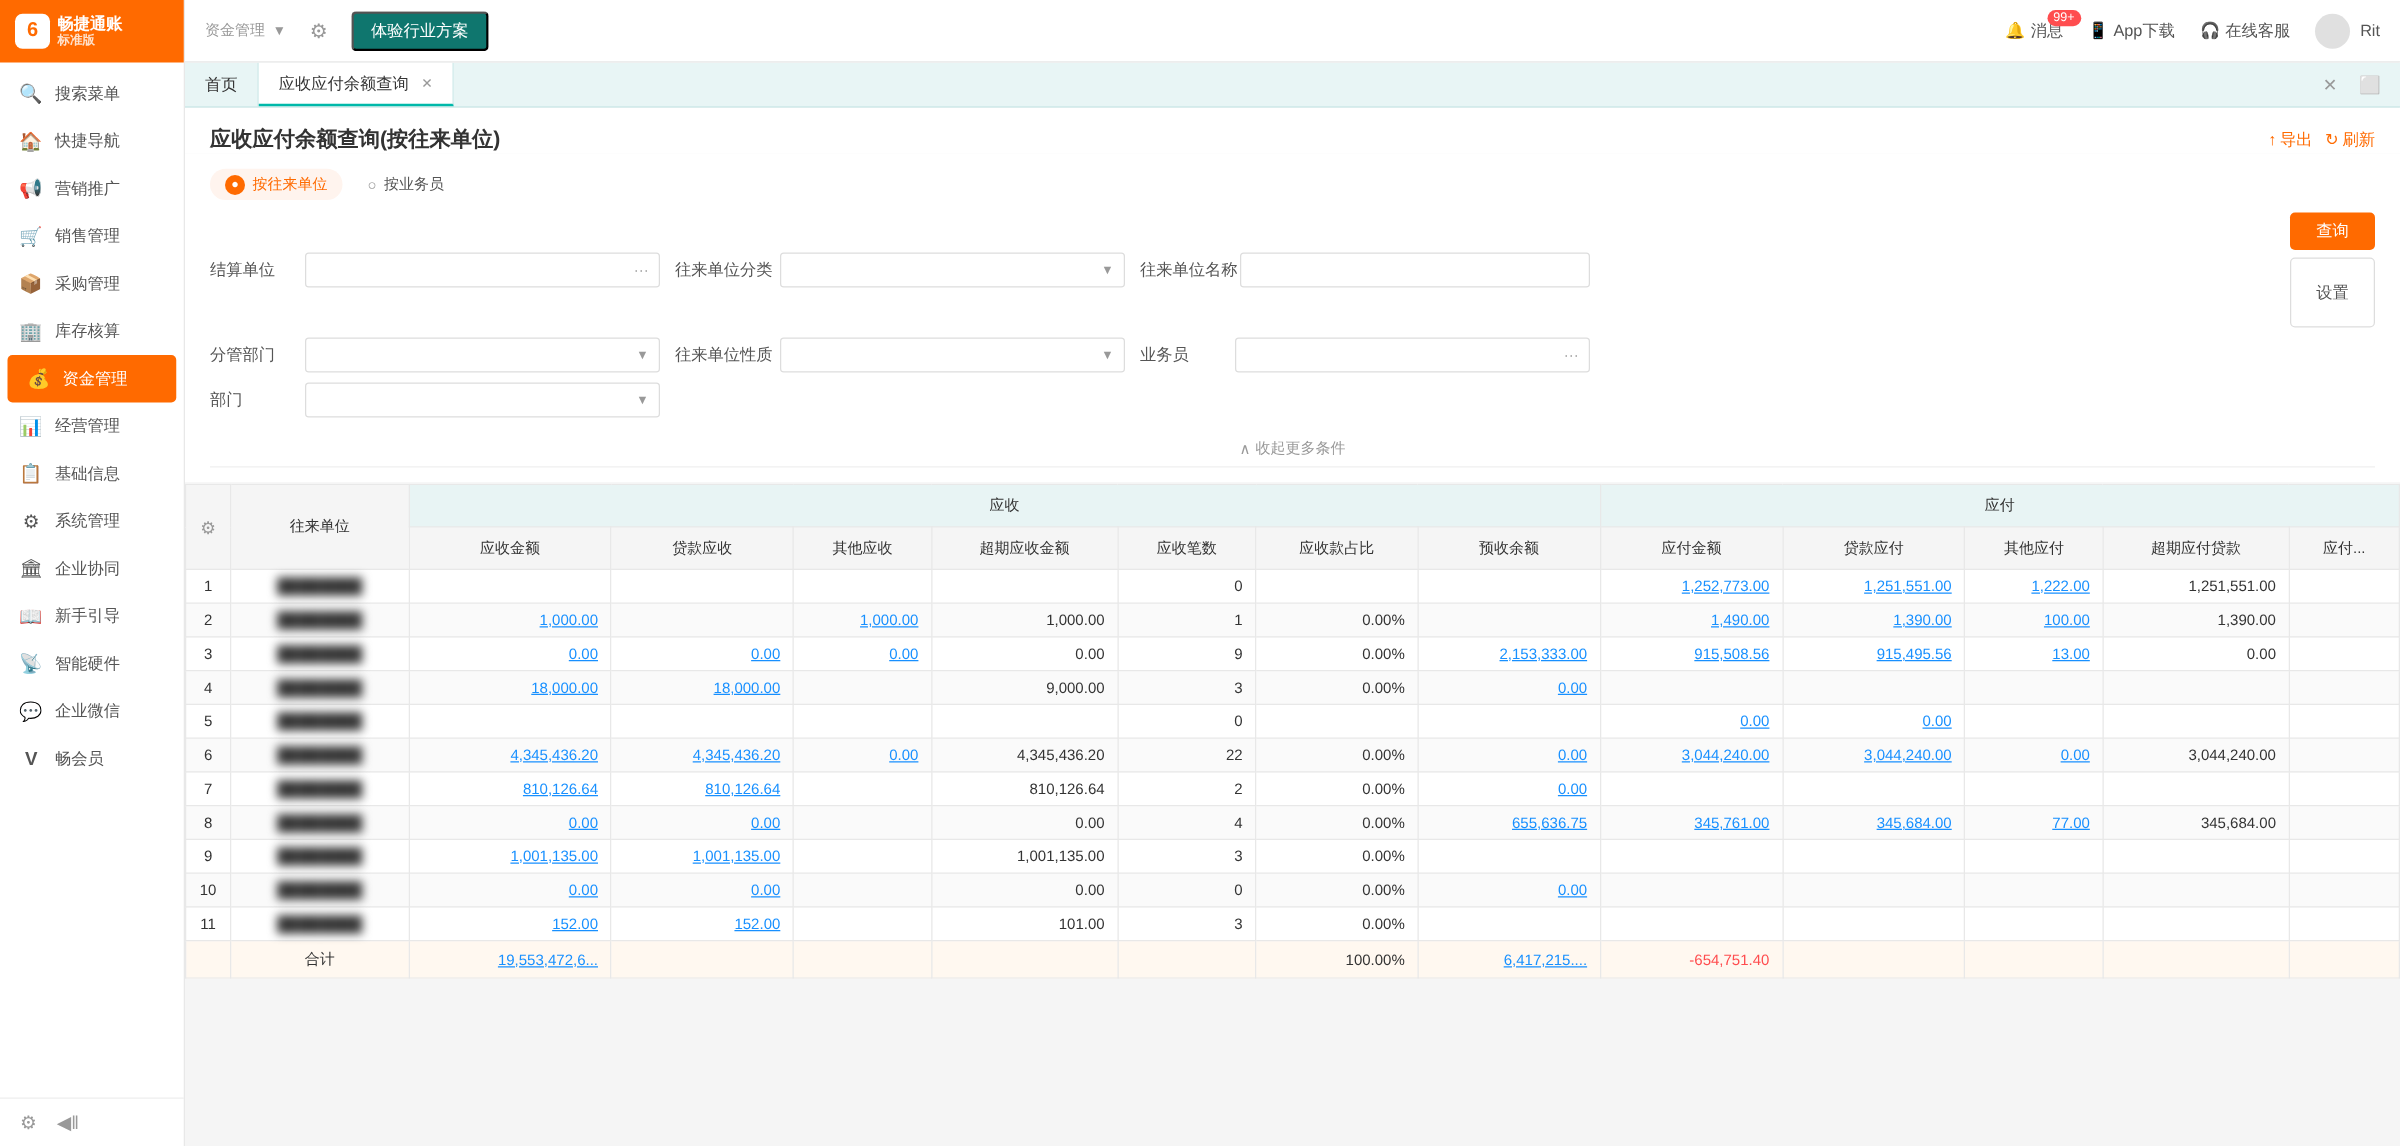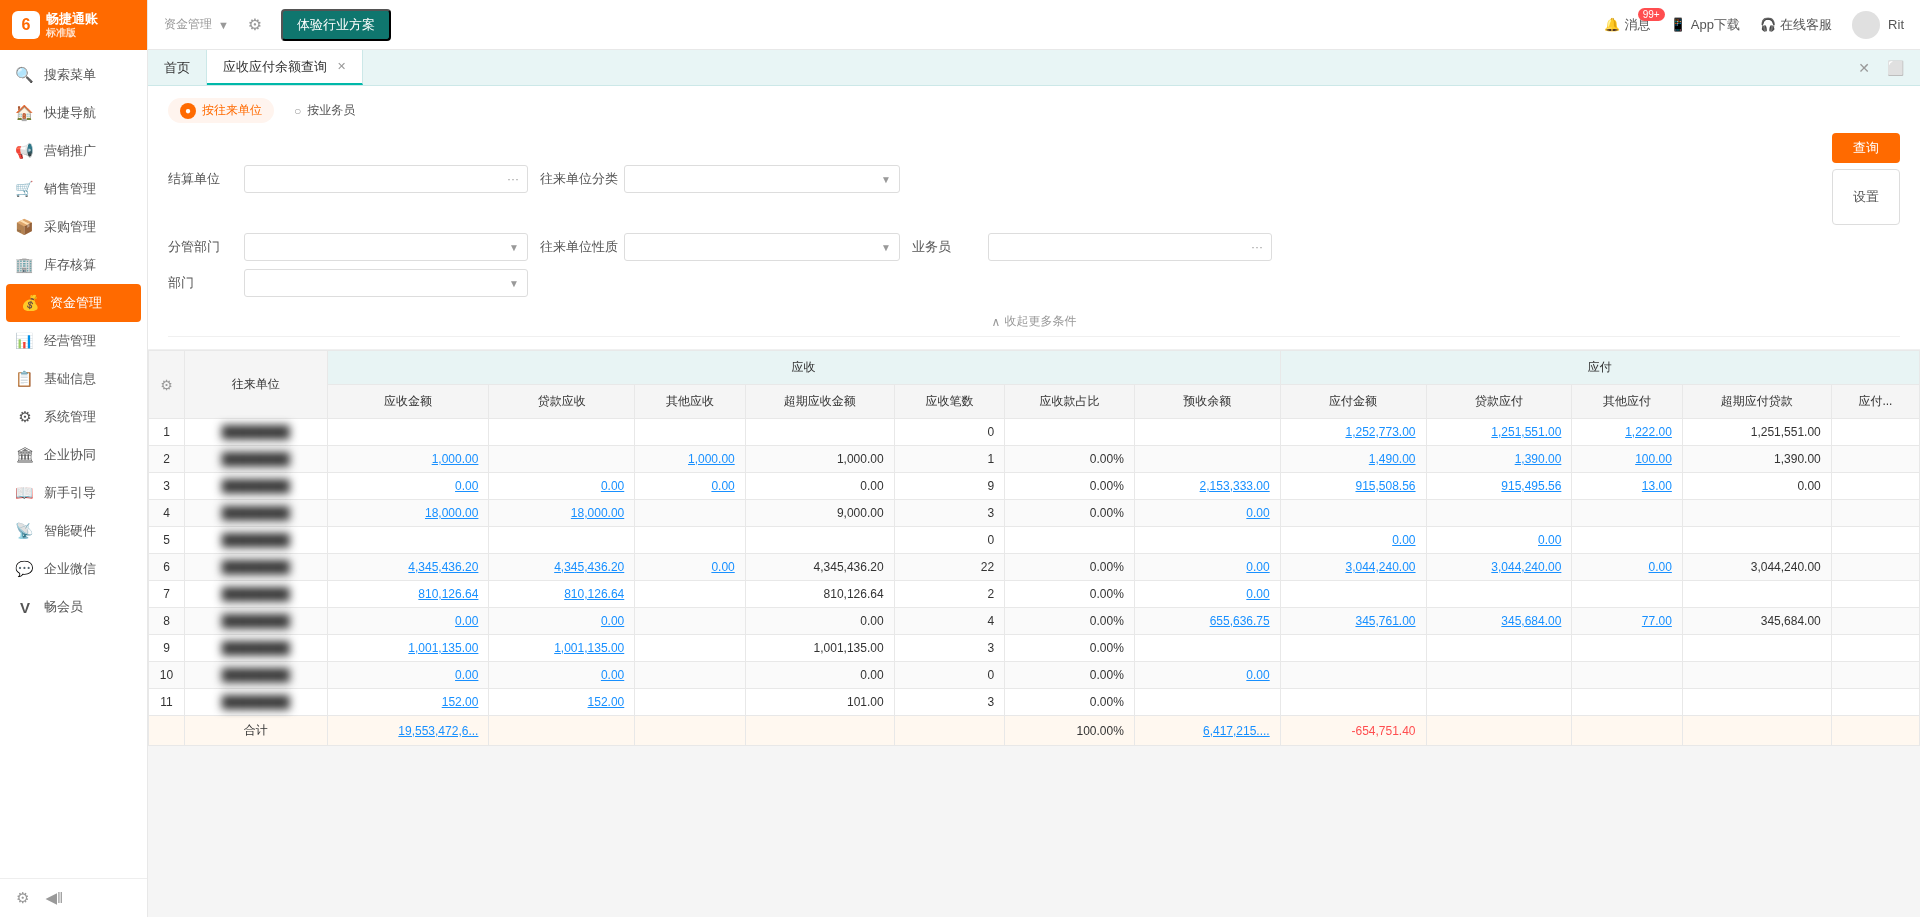--- a/index.html
+++ b/index.html
@@ -282,20 +282,33 @@
     <span class="tab-close">✕</span>
   </div>
   <div class="tab-win-btns">
     <div class="tab-win-btn">✕</div>
     <div class="tab-win-btn">⬜</div>
   </div>
 </div>
 
 <div class="main-content">
 
+  <div class="page-header">
+    <span class="page-title">应收应付余额查询(按往来单位)</span>
+    <div class="page-actions">
+      <div class="btn-export">
+        <span>↑</span>
+        <span>导出</span>
+      </div>
+      <div class="btn-refresh">
+        <span>↻</span>
+        <span>刷新</span>
+      </div>
+    </div>
+  </div>
 
   <div class="filter-area">
 
     <div style="display:flex;align-items:center;gap:0;padding-left:0;">
       <div style="display:flex;align-items:center;gap:6px;padding:4px 12px;background:#fff4ee;border-radius:50px;color:#ff6a00;cursor:pointer;font-size:12px;margin-right:8px;">
         <span style="width:16px;height:16px;background:#ff6a00;border-radius:50%;display:inline-flex;align-items:center;justify-content:center;color:#fff;font-size:10px;">●</span>
         <span>按往来单位</span>
       </div>
       <div style="display:flex;align-items:center;gap:6px;padding:4px 12px;color:#555;cursor:pointer;font-size:12px;">
         <span style="color:#999;font-size:12px;">○</span>
@@ -311,20 +324,26 @@
           <div class="filter-input" style="min-width:200px;">
             <span style="color:#ccc;"></span>
             <span class="filter-dots">···</span>
           </div>
         </div>
         <div class="filter-item">
           <span class="filter-item-label">往来单位分类</span>
           <div class="filter-input" style="min-width:220px;">
             <span style="color:#ccc;"></span>
             <span class="filter-input-arrow">▼</span>
+          </div>
+        </div>
+        <div class="filter-item">
+          <span class="filter-item-label">往来单位名称</span>
+          <div class="filter-input" style="min-width:280px;flex:2;">
+            <span style="color:#ccc;"></span>
           </div>
         </div>
         <div style="display:flex;flex-direction:column;gap:6px;margin-left:auto;">
           <button class="btn-query">查询</button>
           <button class="btn-settings">设置</button>
         </div>
       </div>
 
       <div class="filter-row">
         <div class="filter-item">

